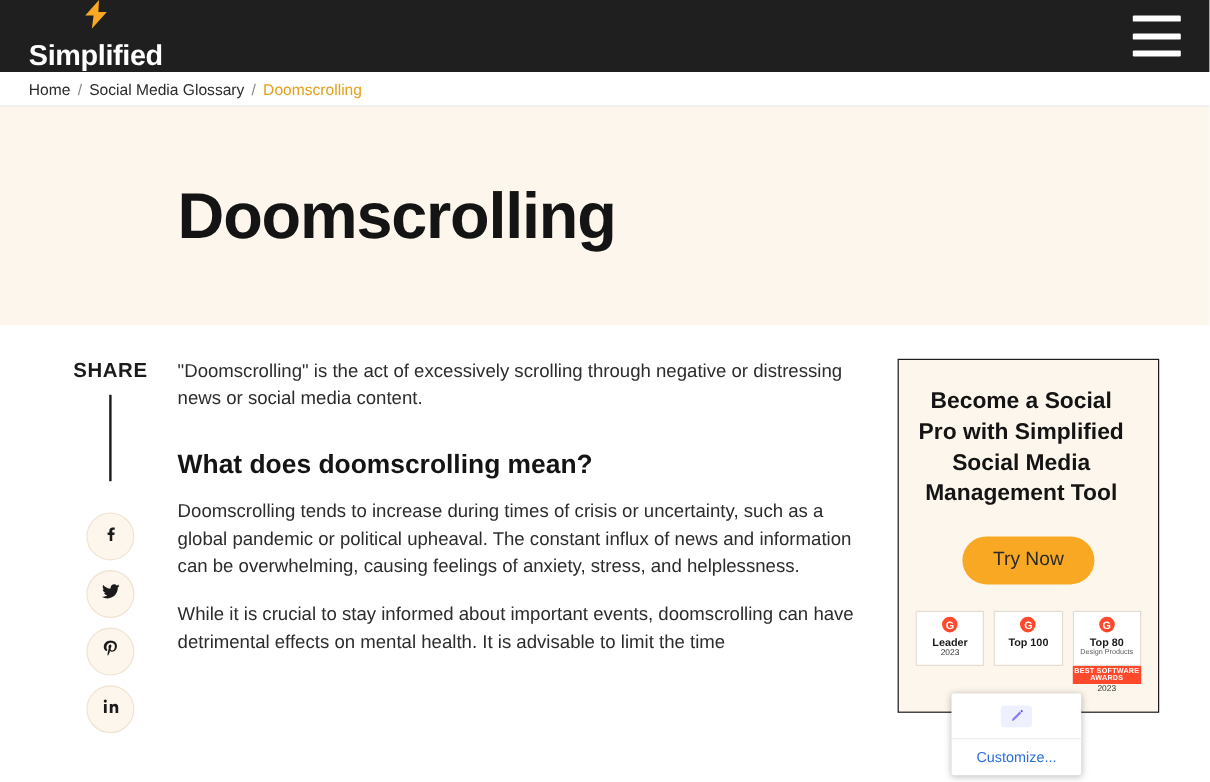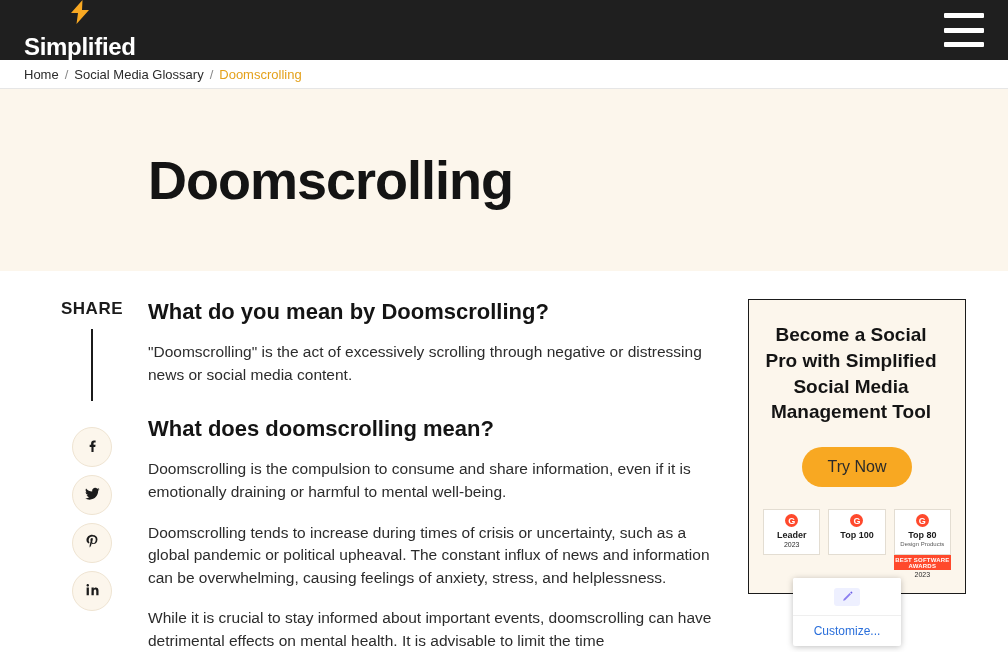--- a/index.html
+++ b/index.html
@@ -300,24 +300,22 @@
     <div class="share-btn">
       <span>
         <svg viewBox="0 0 24 24" aria-hidden="true">
             <path d="M6.9 20H3.7V9.3h3.2zM5.3 7.9c-1 0-1.8-.9-1.8-1.9s.8-1.9 1.8-1.9 1.8.9 1.8 1.9-.8 1.9-1.8 1.9zM20.5 20h-3.2v-5.6c0-1.4-.5-2.3-1.7-2.3-.9 0-1.5.6-1.7 1.3-.1.2-.1.5-.1.8V20H10.6s.04-9 0-10.7h3.2v1.5c.4-.7 1.2-1.7 3-1.7 2.2 0 3.7 1.4 3.7 4.5z"></path>
           </svg>
       </span>
     </div>
   </div>
 
   <div class="article">
-    <h2>What do you mean by Doomscrolling?</h2>
     <p>"Doomscrolling" is the act of excessively scrolling through negative or distressing news or social media content.</p>
     <h2 class="second">What does doomscrolling mean?</h2>
-    <p>Doomscrolling is the compulsion to consume and share information, even if it is emotionally draining or harmful to mental well-being.</p>
     <p>Doomscrolling tends to increase during times of crisis or uncertainty, such as a global pandemic or political upheaval. The constant influx of news and information can be overwhelming, causing feelings of anxiety, stress, and helplessness.</p>
     <p>While it is crucial to stay informed about important events, doomscrolling can have detrimental effects on mental health. It is advisable to limit the time</p>
   </div>
 
   <div class="promo">
     <div class="promo-title">Become a Social Pro with Simplified Social Media Management Tool</div>
     <button class="promo-cta">Try Now</button>
 
     <div class="badges">
       <div class="badge">

